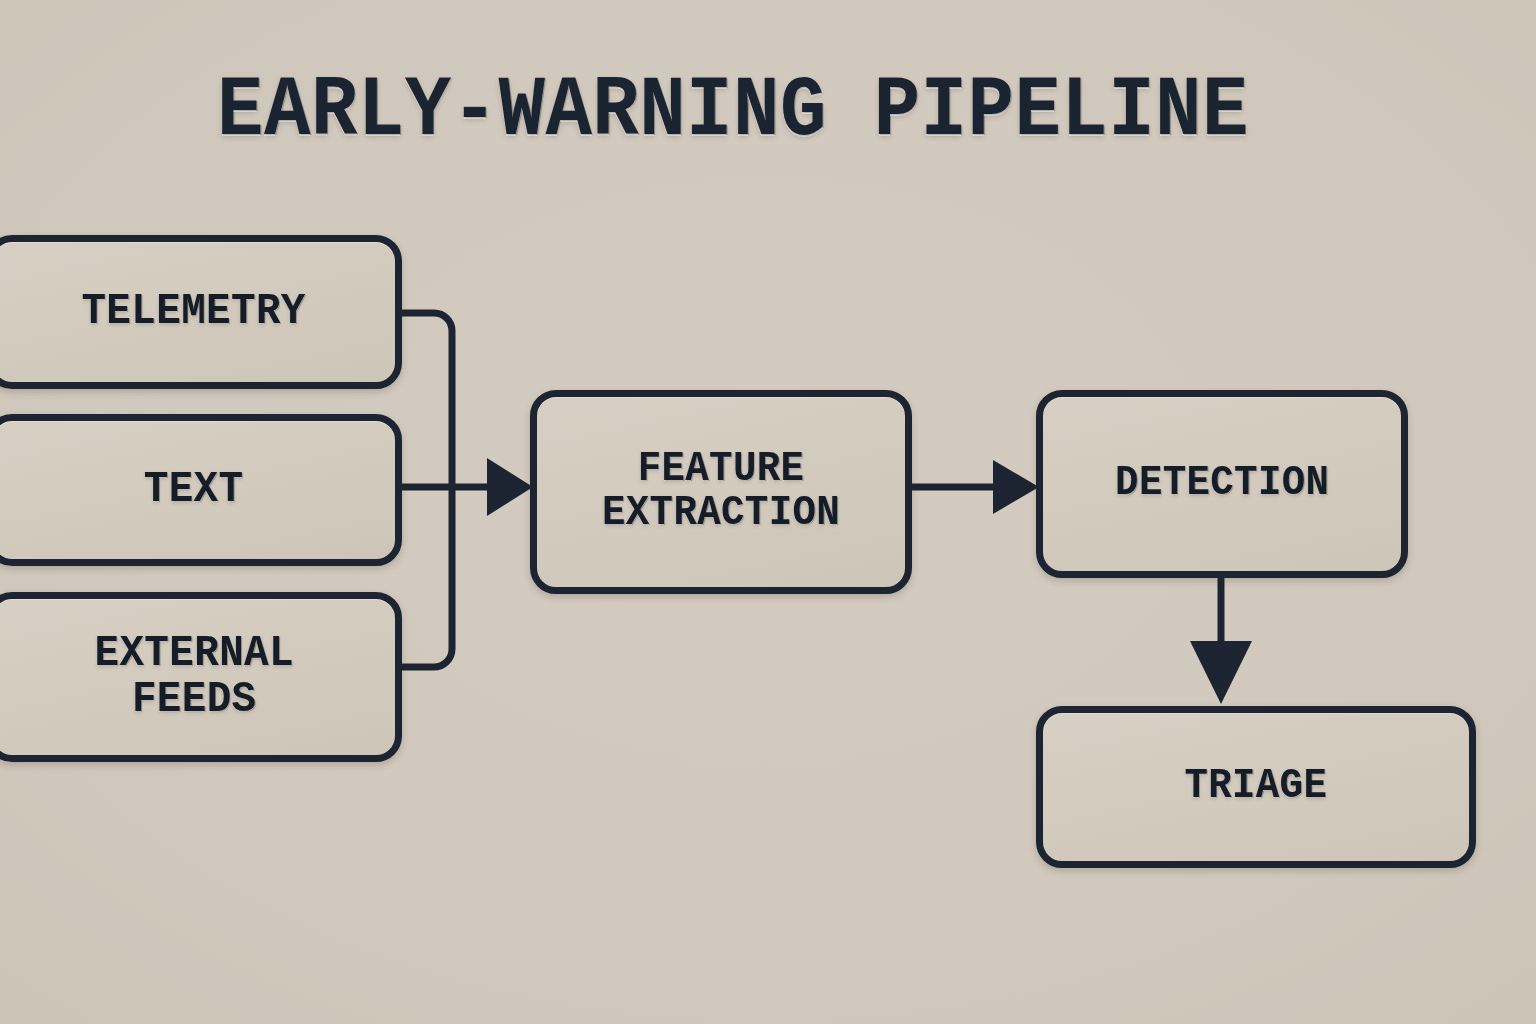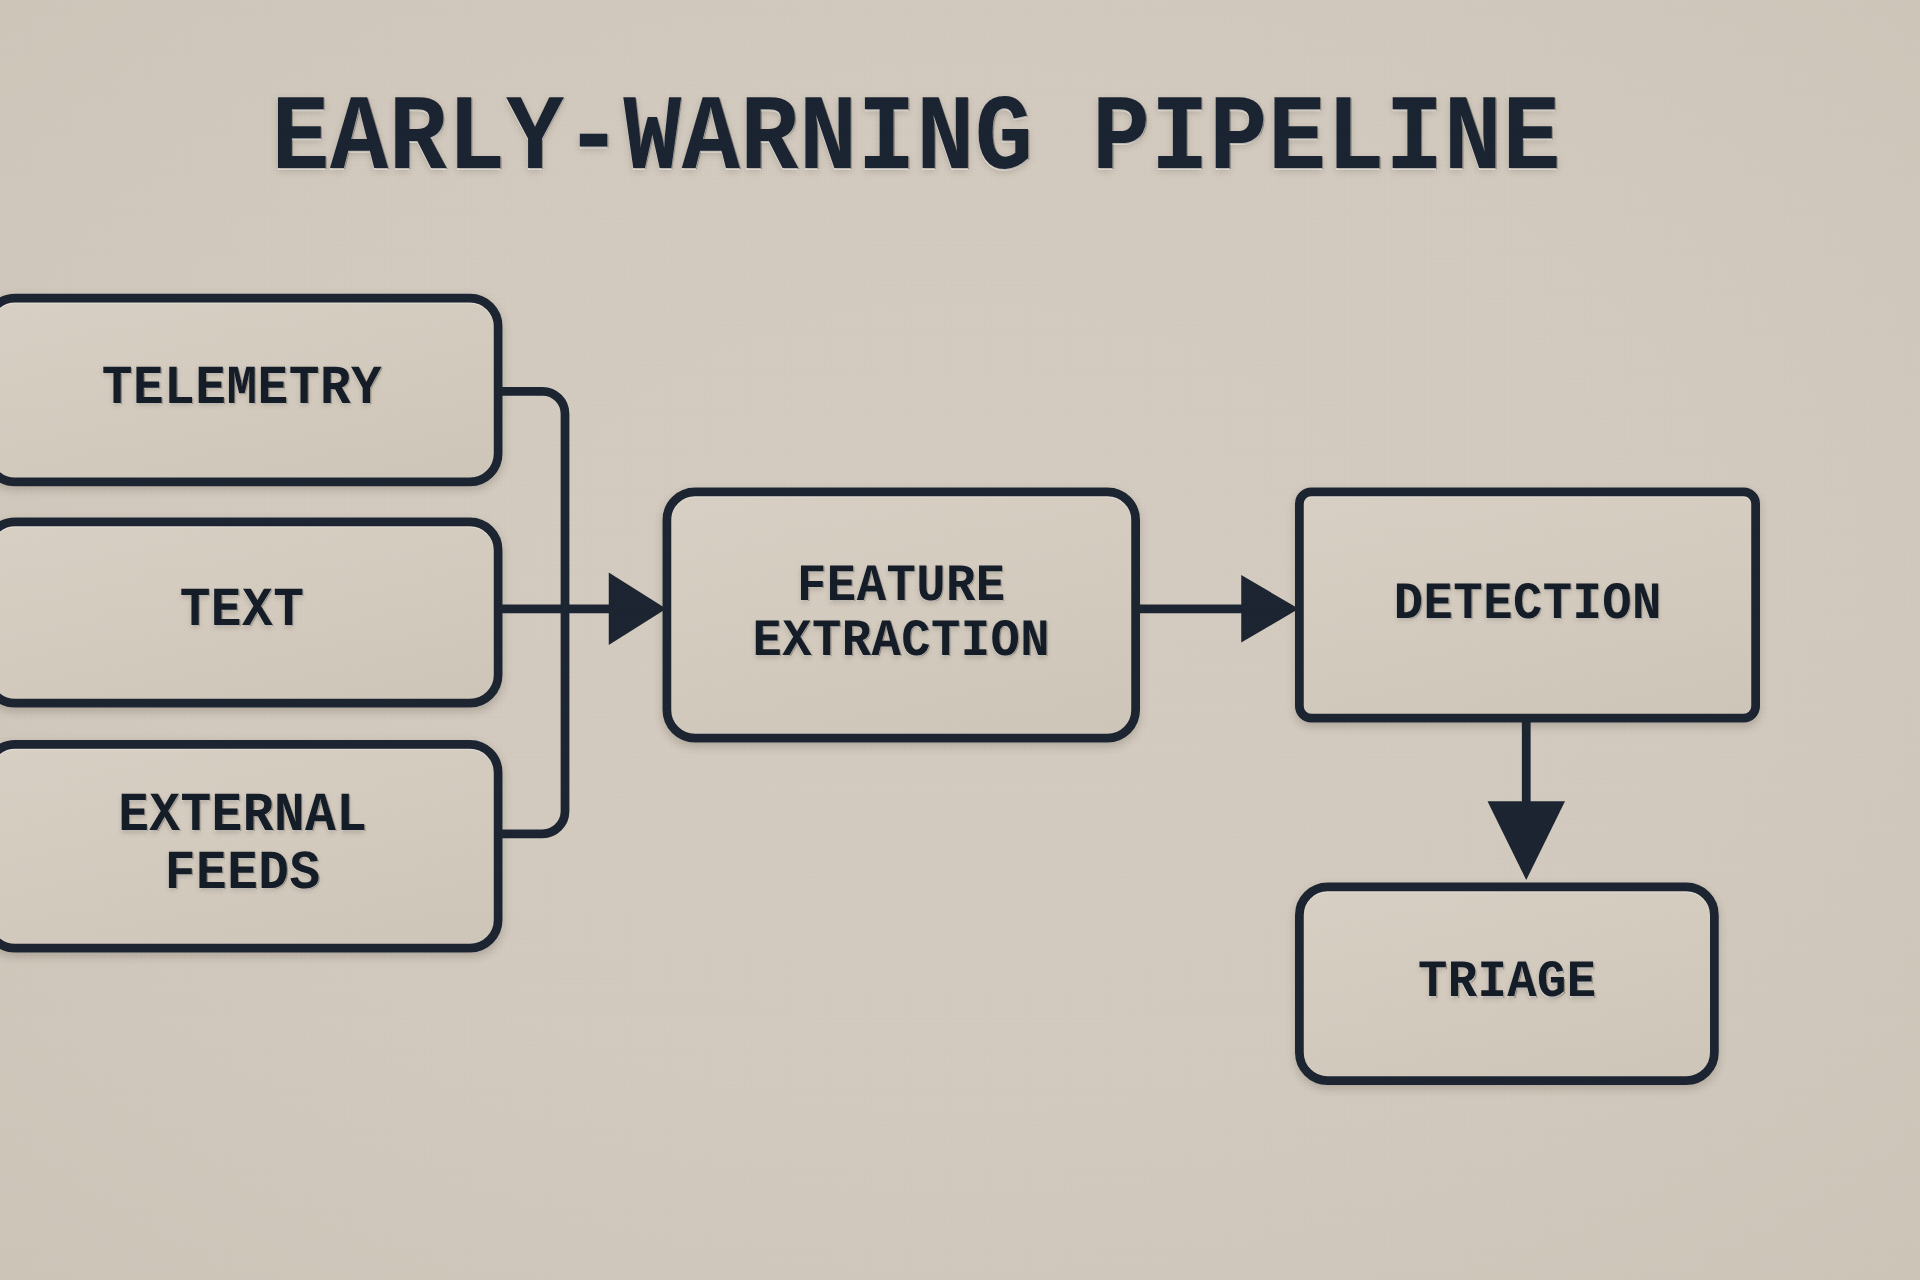--- a/index.html
+++ b/index.html
@@ -83,22 +83,22 @@
       0 1px 0 rgba(255,255,255,0.40),
       1px 1px 0 rgba(0,0,0,0.26),
       0 2px 4px rgba(70,58,44,0.20);
     padding: 0 14px;
   }
 
   #node-telemetry      { left: -14px; top: 235px;  width: 416px; height: 154px; font-size: 44px; }
   #node-text           { left: -14px; top: 414px;  width: 416px; height: 152px; font-size: 44px; }
   #node-external-feeds { left: -14px; top: 592px;  width: 416px; height: 170px; font-size: 44px; }
   #node-feature-extraction { left: 530px;  top: 390px; width: 382px; height: 204px; font-size: 42px; }
-  #node-detection      { left: 1036px; top: 390px; width: 372px; height: 188px; font-size: 42px; border-radius: 13px; }
-  #node-triage         { left: 1036px; top: 706px; width: 339px; height: 162px; font-size: 42px; }
+  #node-detection      { left: 1036px; top: 390px; width: 372px; height: 188px; font-size: 42px; }
+  #node-triage         { left: 1036px; top: 706px; width: 440px; height: 162px; font-size: 42px; }
 
   
   #connectors {
     position: absolute;
     left: 0; top: 0;
     width: 1536px;
     height: 1024px;
     pointer-events: none;
   }
   #connectors .wire {

